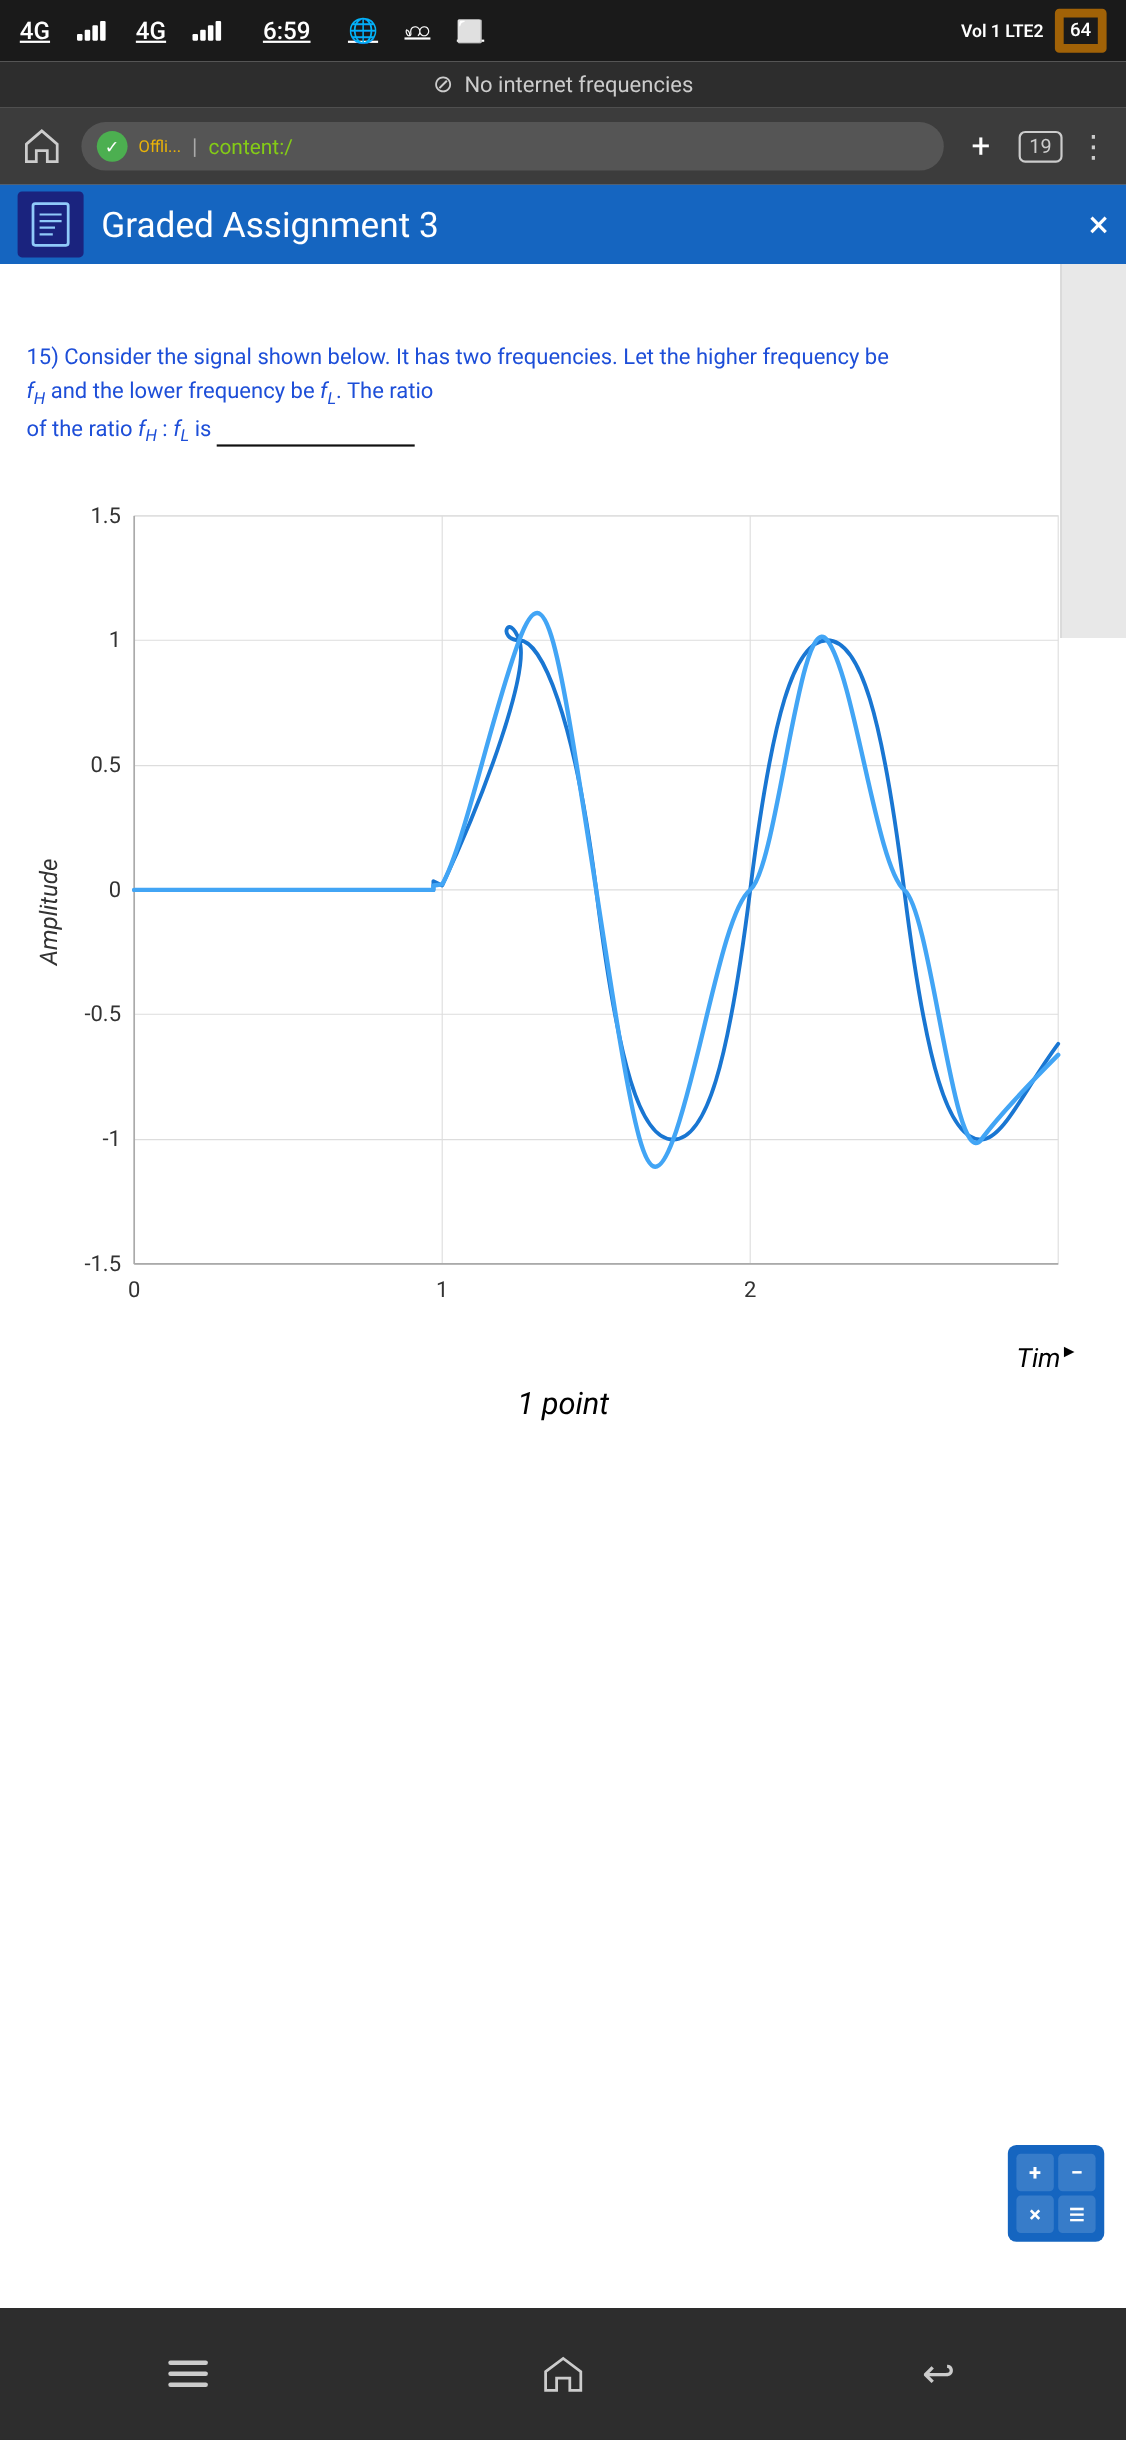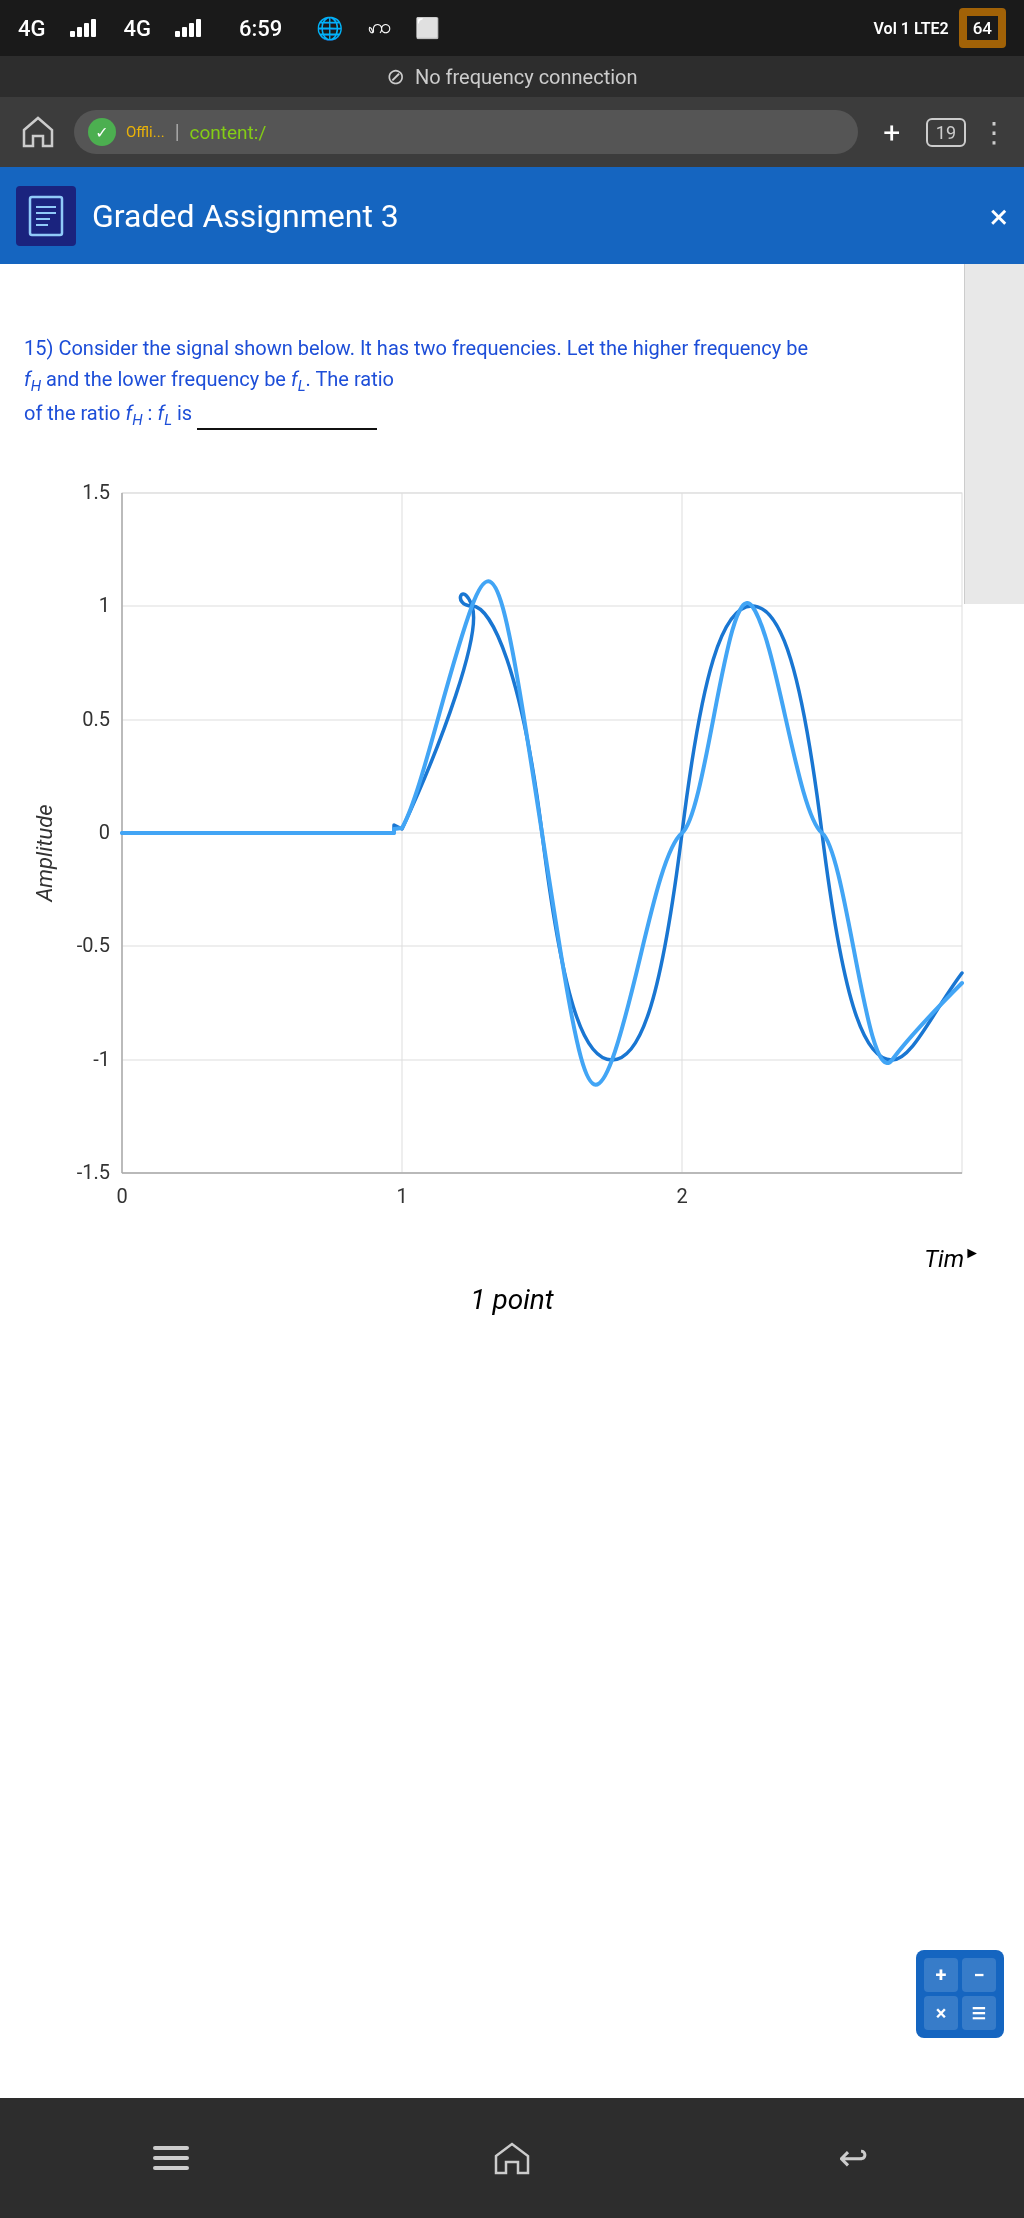--- a/index.html
+++ b/index.html
@@ -21,20 +21,21 @@
       justify-content: space-between;
       padding: 6px 18px;
       height: 56px;
       font-size: 22px;
       font-weight: 500;
     }
     .status-left {
       display: flex;
       align-items: center;
       gap: 24px;
+      text-decoration: underline;
     }
     .signal-group {
       display: flex;
       align-items: flex-end;
       gap: 2px;
       margin-right: 4px;
     }
     .signal-bar {
       background: #fff;
       width: 5px;
@@ -139,21 +140,21 @@
       font-size: 28px;
     }
 
     
     .doc-header {
       background: #1565c0;
       color: #fff;
       display: flex;
       align-items: center;
       padding: 0 16px;
-      height: 97px;
+      height: 72px;
     }
     .doc-icon {
       width: 60px;
       height: 60px;
       background: #1a237e;
       border-radius: 4px;
       display: flex;
       align-items: center;
       justify-content: center;
       margin-right: 16px;
@@ -358,21 +359,21 @@
     <span style="font-size:20px;">⬜</span>
   </div>
   <div class="status-right">
     <span class="lte-badge">Vol 1 LTE2</span>
     <span class="battery-box">64</span>
   </div>
 </div>
 
 <div class="no-internet-bar">
   <span style="font-size:22px;">⊘</span>
-  <span>No frequency connection</span>
+  <span>No internet frequencies</span>
 </div>
 
 <div class="browser-chrome">
   <div class="home-icon-btn">
     <svg class="browser-home" viewBox="0 0 36 36" fill="none" xmlns="http://www.w3.org/2000/svg">
       <path d="M4 16L18 4L32 16V32H23V22H13V32H4V16Z" stroke="#ccc" stroke-width="2.5" fill="none"></path>
     </svg>
   </div>
   <div class="address-bar">
     <div class="check-icon">✓</div>

